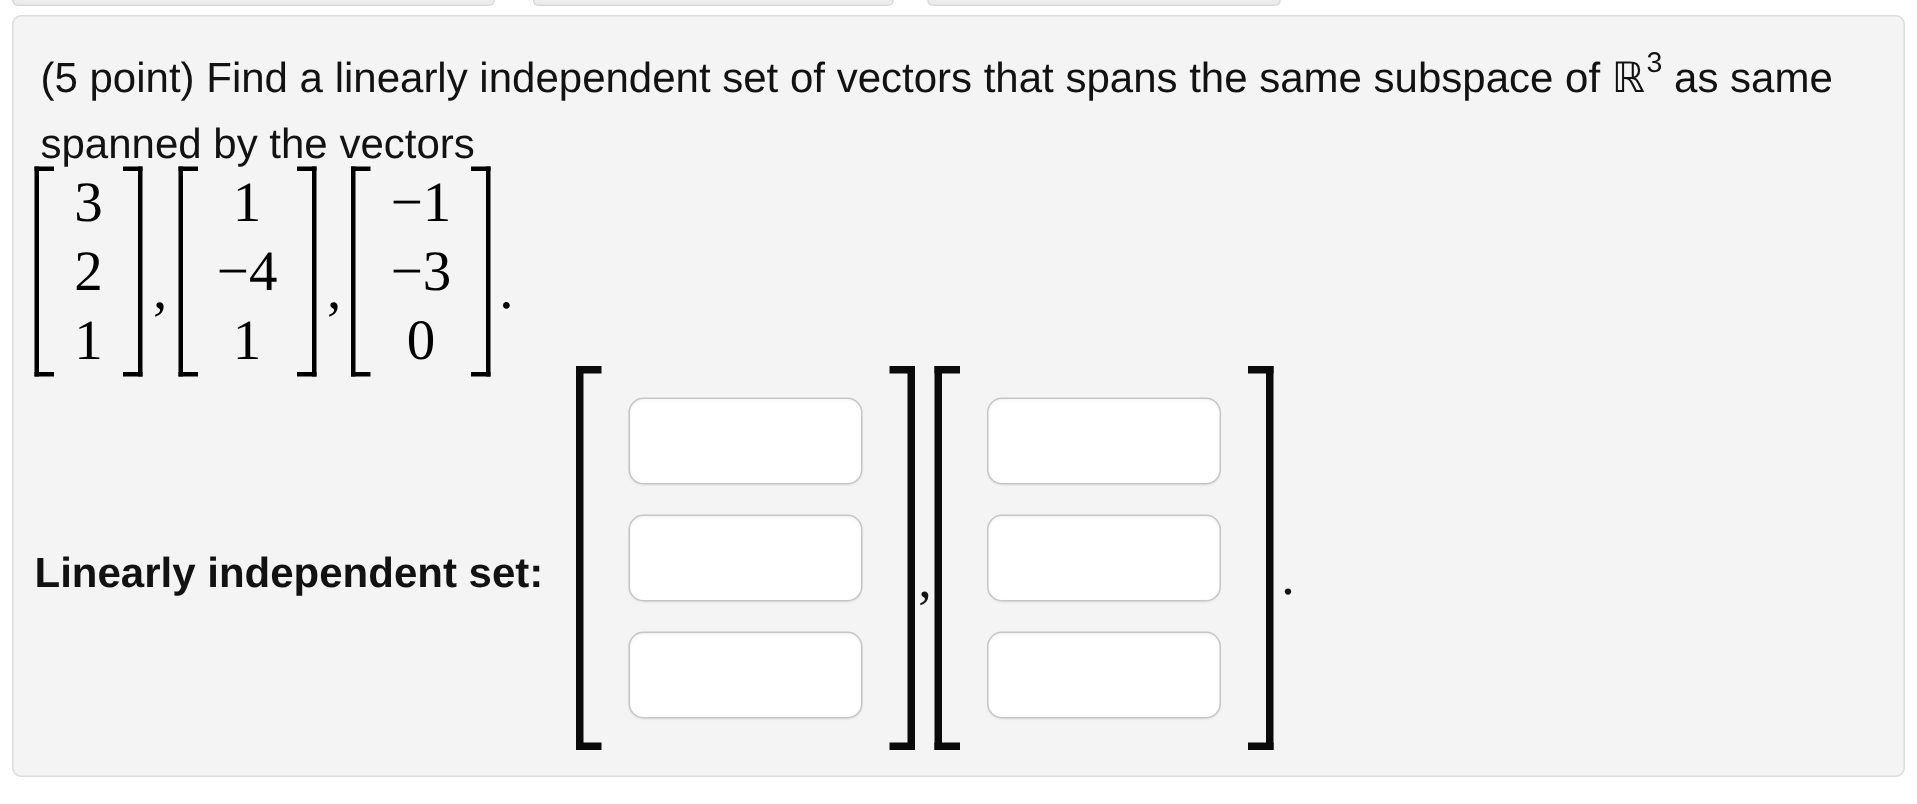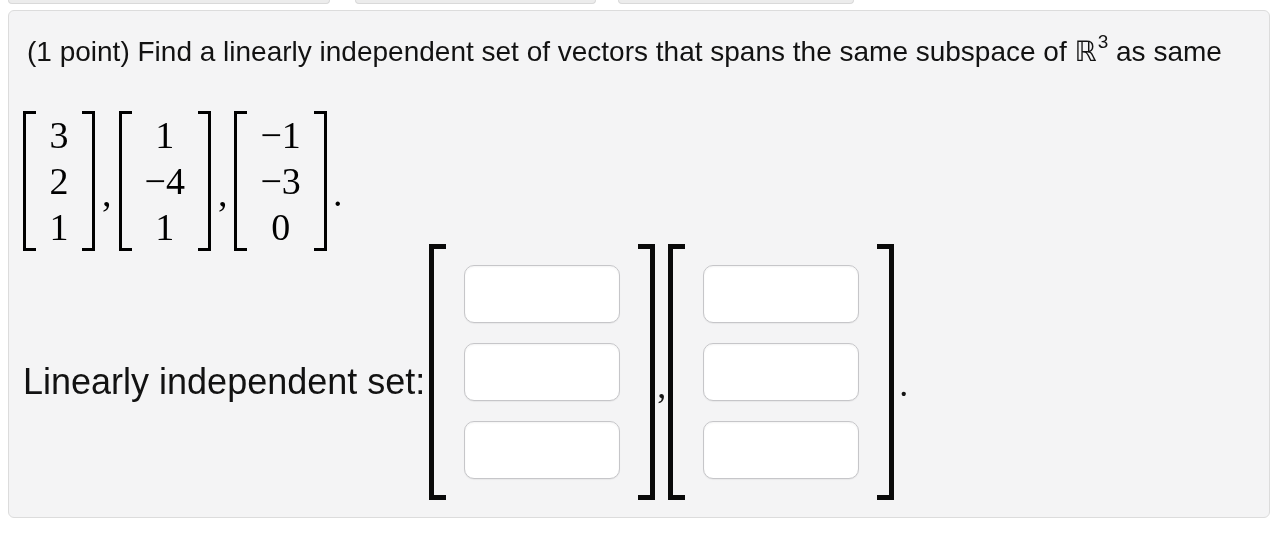--- a/index.html
+++ b/index.html
@@ -32,22 +32,22 @@
   .brk.left  { border-right:none; }
   .brk.right { border-left:none; }
   .vec-col { display:flex; flex-direction:column; justify-content:center;
              padding:0 13px; text-align:center; }
   .vec-entry { height:46px; line-height:46px; min-width:20px; }
   .math-sep { margin:0 7px; transform:translateY(12px); }
   .math-end { margin-left:6px; transform:translateY(12px); }
 
   
   .answer-row { position:absolute; left:14px; top:233px; display:flex; align-items:center; }
-  .answer-label { font-size:36px; margin-right:4px; transform:translateY(10px);
-                  white-space:nowrap; color:#121212; }
+  .answer-label { font-size:28px; margin-right:22px; transform:translateY(10px);
+                  white-space:nowrap; color:#121212;font-weight:bold; }
   .agroup { display:flex; height:256px; }
   .big-brk { width:17px; border:5px solid #0a0a0a; }
   .big-brk.left  { border-right:none; }
   .big-brk.right { border-left:none; }
   .agroup-col { display:flex; flex-direction:column; justify-content:center;
                 gap:20px; padding:0 18px; }
   input.ans { width:156px; height:58px; border:1.5px solid #c6c6c9; border-radius:10px;
               background:#ffffff; outline:none; font-size:24px; padding:0 10px;
               font-family:"Liberation Sans", sans-serif;
               box-shadow: inset 0 1px 2px rgba(0,0,0,0.05), 0 1px 1px rgba(0,0,0,0.05); }
@@ -60,22 +60,23 @@
 <body>
 
 <div class="top-frag frag-1"></div>
 <div class="top-frag frag-2"></div>
 <div class="top-frag frag-3"></div>
 
 <div class="panel">
 
   <div class="problem-text">
     <div>
-      <span>(1 point) Find a linearly independent set of vectors that spans the same subspace of </span><span class="rsym">ℝ</span><span class="sup">3</span><span> as same</span>
+      <span>(5 point) Find a linearly independent set of vectors that spans the same subspace of </span><span class="rsym">ℝ</span><span class="sup">3</span><span> as same</span>
     </div>
+    <div>spanned by the vectors</div>
   </div>
 
   <div class="math-row">
     <div class="vec">
       <div class="brk left"></div>
       <div class="vec-col">
         <div class="vec-entry">3</div>
         <div class="vec-entry">2</div>
         <div class="vec-entry">1</div>
       </div>

